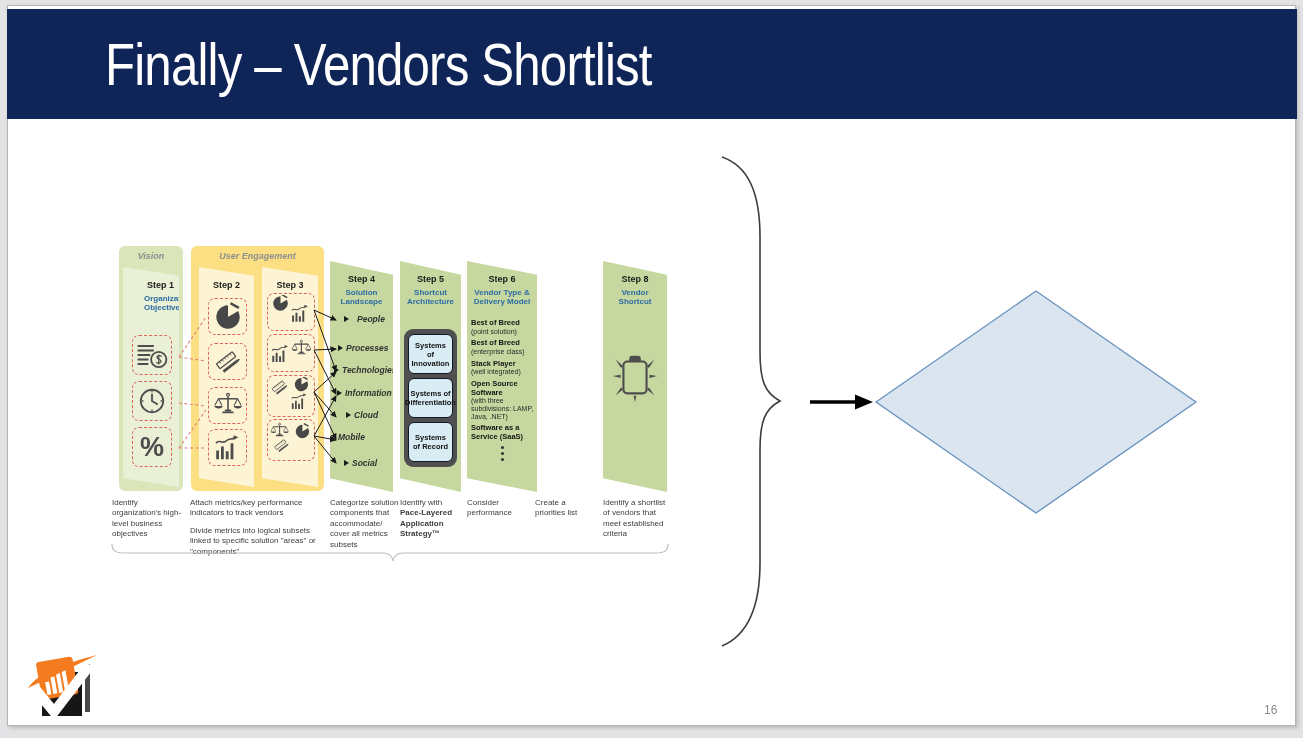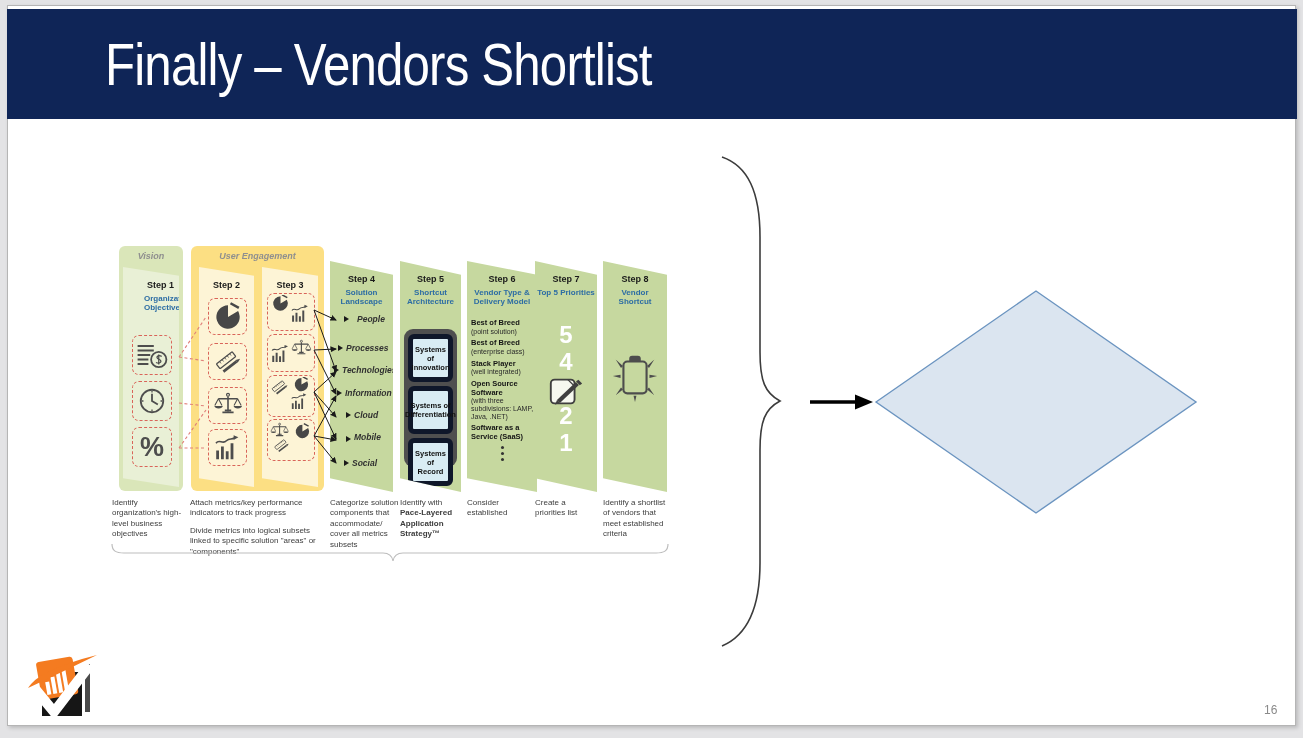--- a/index.html
+++ b/index.html
@@ -18,21 +18,21 @@
   .band.green{background:#c6d89f;clip-path:polygon(0 0,100% 6%,100% 100%,0 94%);}
   .bstep{font:bold 9px/1.1 "Liberation Sans",sans-serif;color:#1a1a1a;text-align:center;margin-top:14px;}
   .bsub{font:bold 8px/1.2 "Liberation Sans",sans-serif;color:#2d6da4;text-align:center;margin-top:3px;padding:0 2px;}
   .dashbox{position:absolute;border:1.2px dashed #d96459;border-radius:7px;
     display:flex;align-items:center;justify-content:center;background:transparent;}
   .pct{font:bold 27px/1 "Liberation Sans",sans-serif;color:#4d4d4d;}
   .s4item{position:absolute;display:flex;align-items:center;gap:3px;
     font:italic bold 8.5px/1 "Liberation Sans",sans-serif;color:#303030;white-space:nowrap;}
   .tri{width:0;height:0;border-left:5px solid #1a1a1a;border-top:3px solid transparent;border-bottom:3px solid transparent;}
   .darkstack{position:absolute;left:4px;top:68px;width:53px;height:138px;background:#4f4f4f;border-radius:9px;padding:1px;box-sizing:border-box;}
-  .sysbox{height:38px;margin:4px 3px;background:#d9ecf4;border:5px solid #0f172a;border-radius:6px;
+  .sysbox{height:38px;margin:4px 3px;background:#d9ecf4;border:1px solid #0f172a;border-radius:6px;
     display:flex;align-items:center;justify-content:center;text-align:center;
     font:bold 7.5px/1.2 "Liberation Sans",sans-serif;color:#101010;padding:0 2px;}
   .vlist{position:absolute;left:4px;right:3px;top:58px;}
   .vname{font:bold 7.5px/1.15 "Liberation Sans",sans-serif;color:#141414;}
   .vqual{font:7px/1.1 "Liberation Sans",sans-serif;color:#2a2a2a;margin-bottom:4px;}
   .vdots{width:3px;height:3px;border-radius:50%;background:#333;box-shadow:0 6px 0 #333,0 12px 0 #333;margin:3px auto 0;}
   .s7nums{position:absolute;left:0;right:0;top:60px;text-align:center;
     font:bold 24px/27px "Liberation Sans",sans-serif;color:#ffffff;}
   .cap{position:absolute;top:498px;font:8px/1.3 "Liberation Sans",sans-serif;color:#3d3d3d;}
   .cap p{margin:0 0 7px 0;}
@@ -204,21 +204,21 @@
         <span>Technologies</span>
       </div>
     <div class="s4item" style="left:7px;top:128px;">
         <span class="tri"></span>
         <span>Information</span>
       </div>
     <div class="s4item" style="left:16px;top:150px;">
         <span class="tri"></span>
         <span>Cloud</span>
       </div>
-    <div class="s4item" style="left:16px;top:172px;align-items:flex-end;">
+    <div class="s4item" style="left:0;top:172px;align-items:flex-end;">
         <span class="tri"></span>
         <span>Mobile</span>
       </div>
     <div class="s4item" style="left:14px;top:198px;">
         <span class="tri"></span>
         <span>Social</span>
       </div>
   </div>
 
   <div class="band green" style="left:400px;top:261px;width:61px;height:231px;">
@@ -252,54 +252,40 @@
           <div class="vqual">(with three subdivisions: LAMP, Java, .NET)</div>
         </div>
       <div>
           <div class="vname">Software as a Service (SaaS)</div>
           <div class="vqual"></div>
         </div>
       <div class="vdots"></div>
     </div>
   </div>
 
-  <div class="band green" style="left:535px;top:261px;width:62px;height:231px;">
-    <div class="bstep">Step 7</div>
-    <div class="bsub">Top 5 Priorities</div>
-    <div class="s7nums">
-      <div>5</div>
-      <div>4</div>
-      <div>3</div>
-      <div>2</div>
-      <div>1</div>
-    </div>
-    <svg class="icon" width="38" height="38" viewBox="0 0 40 40" style="position:absolute;left:12px;top:112px;">
-        <use href="#g-note"></use>
-      </svg>
-  </div>
 
   <div class="band green" style="left:603px;top:261px;width:64px;height:231px;">
     <div class="bstep">Step 8</div>
     <div class="bsub">Vendor Shortcut</div>
     <svg class="icon" width="54" height="54" viewBox="0 0 56 56" style="position:absolute;left:5px;top:88px;">
         <use href="#g-clipboard"></use>
       </svg>
   </div>
 
   <div class="cap" style="left:112px;width:72px;">Identify organization's high-level business objectives</div>
   <div class="cap" style="left:190px;width:138px;">
-    <p>Attach metrics/key performance indicators to track progress</p>
+    <p>Attach metrics/key performance indicators to track vendors</p>
     <p>Divide metrics into logical subsets linked to specific solution "areas" or "components"</p>
   </div>
   <div class="cap" style="left:330px;width:70px;">Categorize solution components that accommodate/ cover all metrics subsets</div>
   <div class="cap" style="left:400px;width:64px;">
     <span>Identify with</span>
     <b>Pace-Layered Application Strategy™</b>
   </div>
-  <div class="cap" style="left:467px;width:62px;">Consider established</div>
+  <div class="cap" style="left:467px;width:62px;">Consider performance</div>
   <div class="cap" style="left:535px;width:60px;">Create a priorities list</div>
   <div class="cap" style="left:603px;width:70px;">Identify a shortlist of vendors that meet established criteria</div>
 
   <svg class="overlay" width="1303" height="738" viewBox="0 0 1303 738">
     <defs>
       <marker id="arr" markerWidth="7" markerHeight="7" refX="5.5" refY="3" orient="auto">
         <path d="M0,0 L6.5,3 L0,6 Z" fill="#1a1a1a"></path>
       </marker>
     </defs>
 

